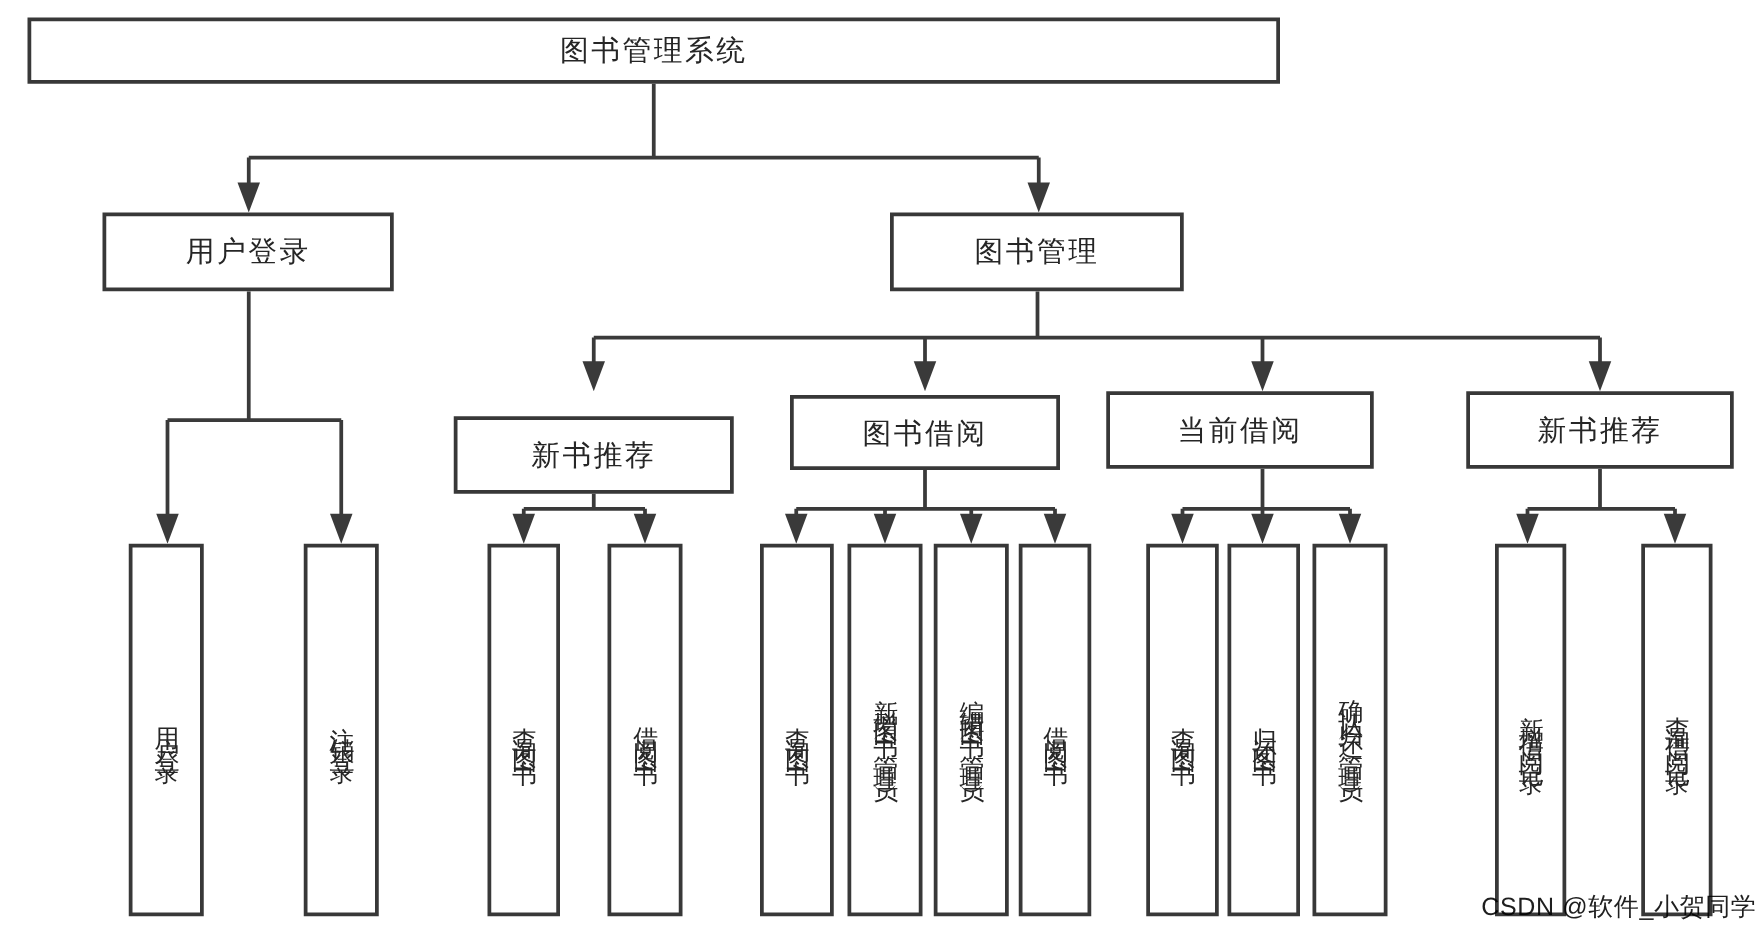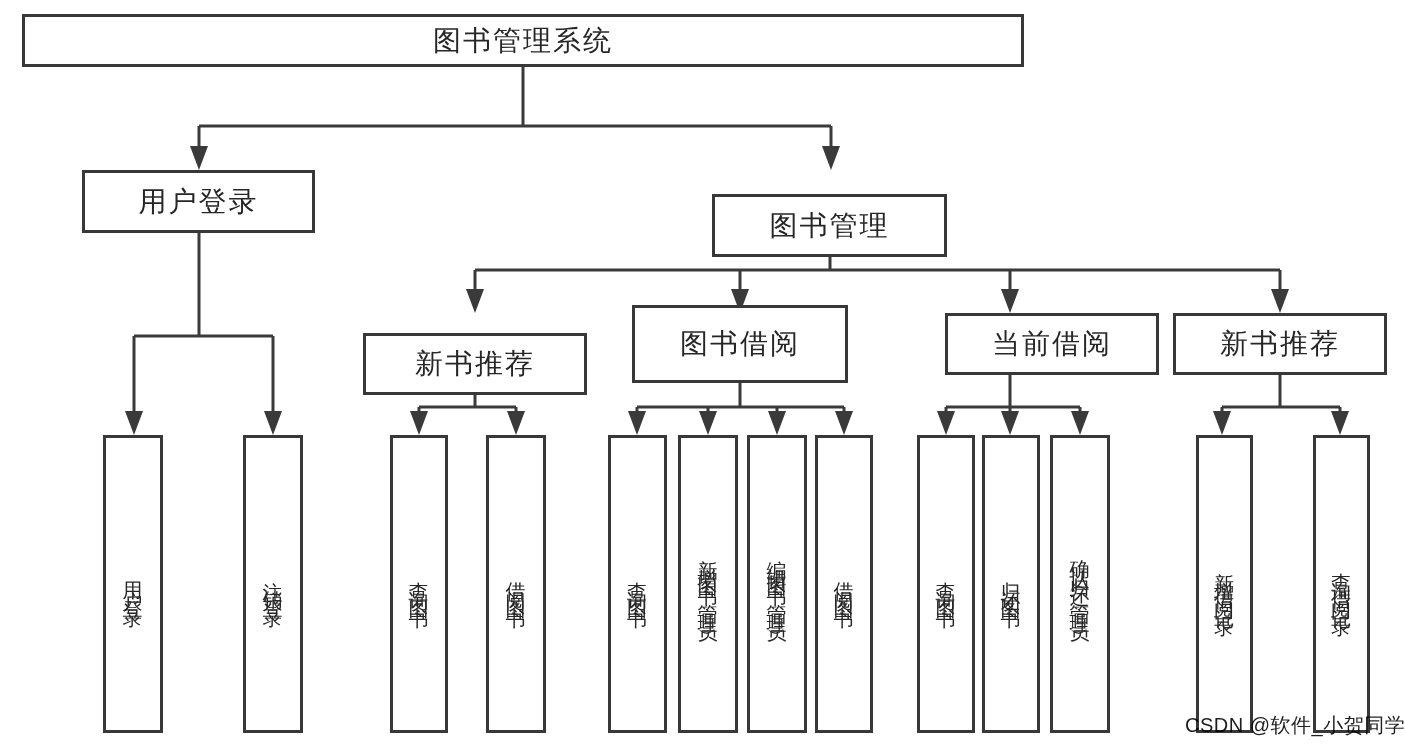--- a/index.html
+++ b/index.html
@@ -25,21 +25,21 @@
     position: absolute;
     background: #ffffff;
     border: 3px solid #383838;
     box-sizing: border-box;
     display: flex;
     align-items: center;
     justify-content: center;
     z-index: 2;
   }
   .hlabel {
-    font-size: 28px;
+    font-size: 23px;
     letter-spacing: 2px;
     color: #262626;
     white-space: nowrap;
   }
   .vlabel {
     writing-mode: vertical-rl;
     text-orientation: mixed;
     font-size: 20px;
     line-height: 1;
     letter-spacing: 9px;
@@ -100,31 +100,31 @@
       M1331 411 L1349 411 L1340 435 Z"></path>
   </svg>
 
   <div class="box" style="left:22px;top:14px;width:1002px;height:53px;">
     <span class="hlabel">图书管理系统</span>
   </div>
 
   <div class="box" style="left:82px;top:170px;width:233px;height:63px;">
     <span class="hlabel">用户登录</span>
   </div>
-  <div class="box" style="left:712px;top:170px;width:235px;height:63px;margin-top:24px;">
+  <div class="box" style="left:712px;top:170px;width:235px;height:63px;">
     <span class="hlabel">图书管理</span>
   </div>
 
   <div class="box" style="left:363px;top:313px;width:224px;height:62px;margin-top:20px;">
     <span class="hlabel">新书推荐</span>
   </div>
-  <div class="box" style="left:632px;top:305px;width:216px;height:78px;">
+  <div class="box" style="left:632px;top:316px;width:216px;height:60px;">
     <span class="hlabel">图书借阅</span>
   </div>
-  <div class="box" style="left:945px;top:313px;width:214px;height:62px;">
+  <div class="box" style="left:885px;top:313px;width:214px;height:62px;">
     <span class="hlabel">当前借阅</span>
   </div>
   <div class="box" style="left:1173px;top:313px;width:214px;height:62px;">
     <span class="hlabel">新书推荐</span>
   </div>
 
   <div class="box" style="left:103px;top:435px;width:60px;height:298px;">
     <span class="vlabel">用户登录</span>
   </div>
   <div class="box" style="left:243px;top:435px;width:60px;height:298px;">

